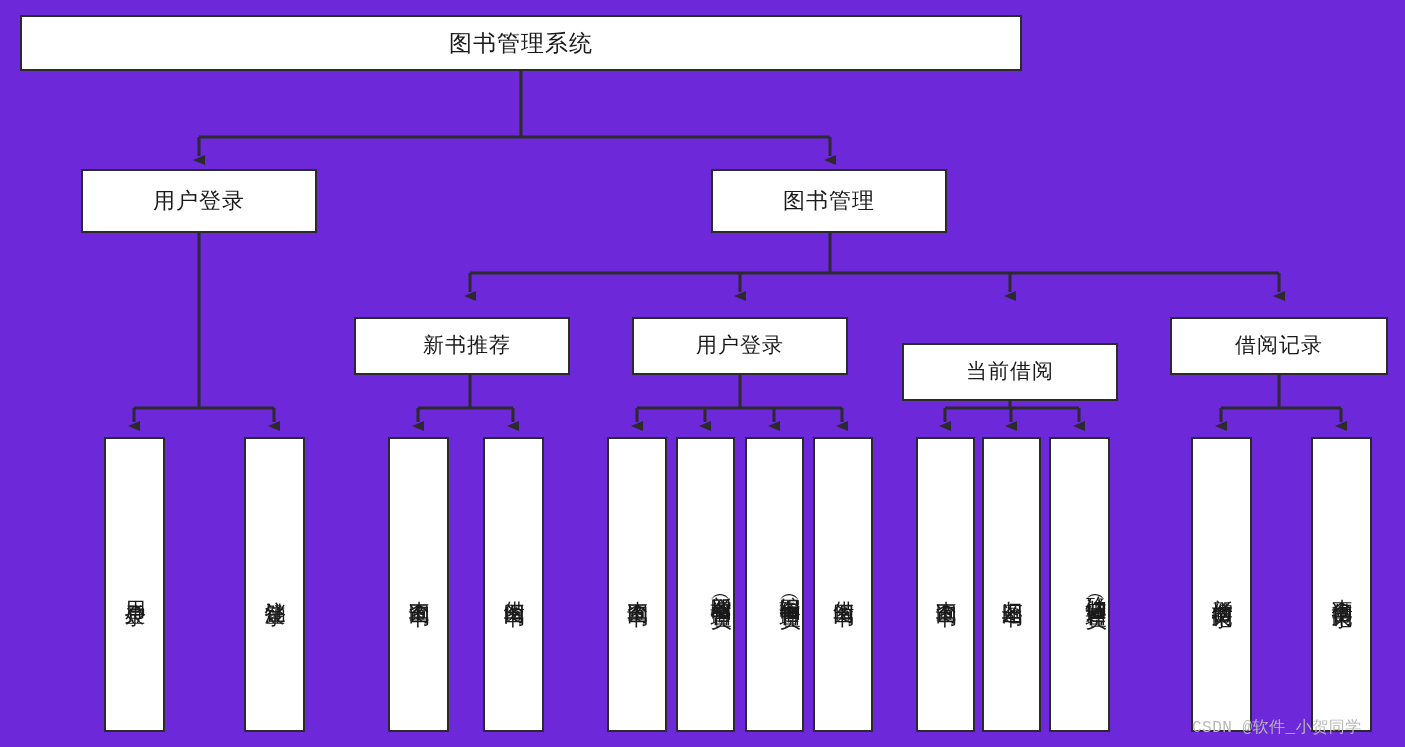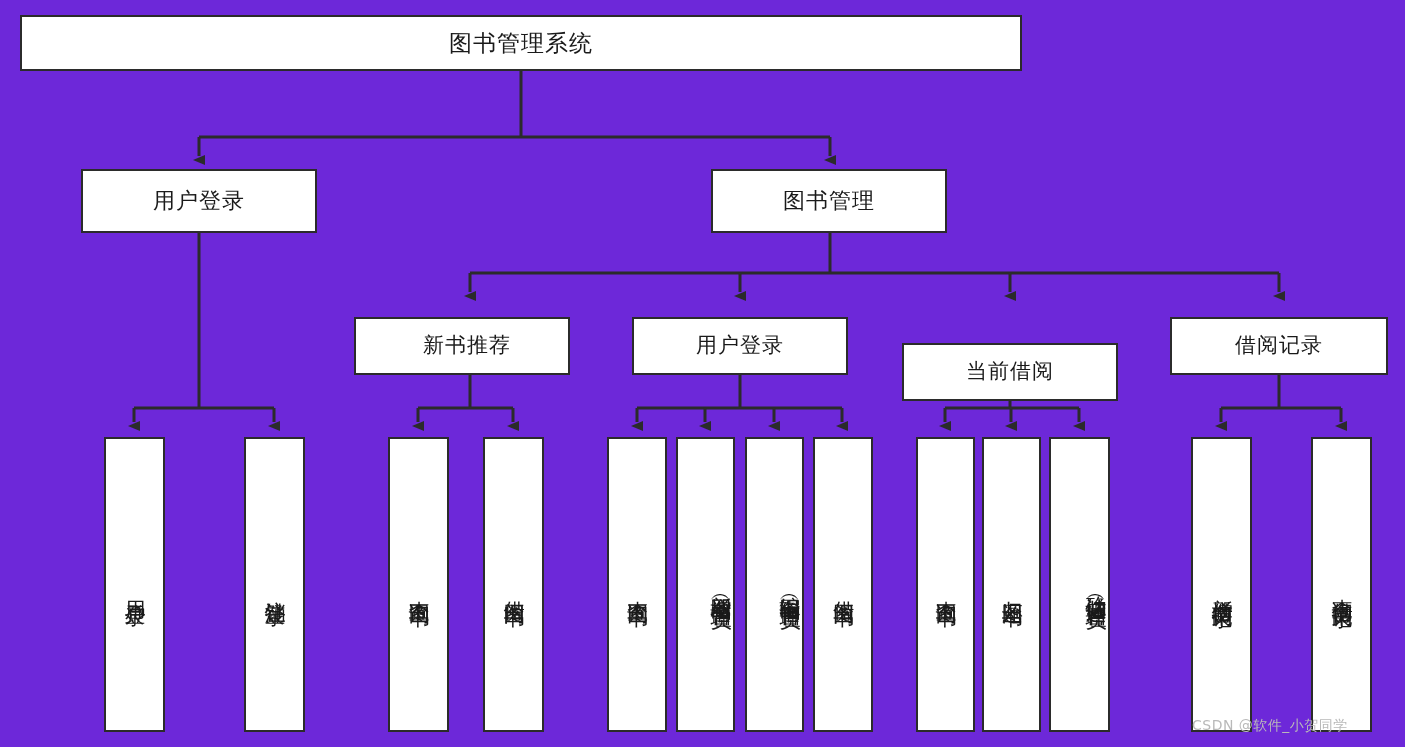--- a/index.html
+++ b/index.html
@@ -56,25 +56,26 @@
     letter-spacing: 2px;
     padding-top: 6px;
     align-items: flex-start;
     justify-content: center;
   }
   .node-leaf.leaf-mid {
     align-items: center;
   }
   .watermark {
     position: absolute;
-    font-size: 14px;
+    font-size: 16px;
     color: #b9b9b9;
     white-space: nowrap;
     letter-spacing: 0.5px;
     pointer-events: none;
+    font-family: Liberation Mono, monospace;
   }
 </style>
 </head>
 <body>
 
 <div id="diagram-root">
 
   <svg id="diagram-svg" viewBox="0 0 1405 747" xmlns="http://www.w3.org/2000/svg">
     <defs>
       <marker id="arrow" markerWidth="10" markerHeight="12" refX="1" refY="6" orient="auto" markerUnits="userSpaceOnUse">

